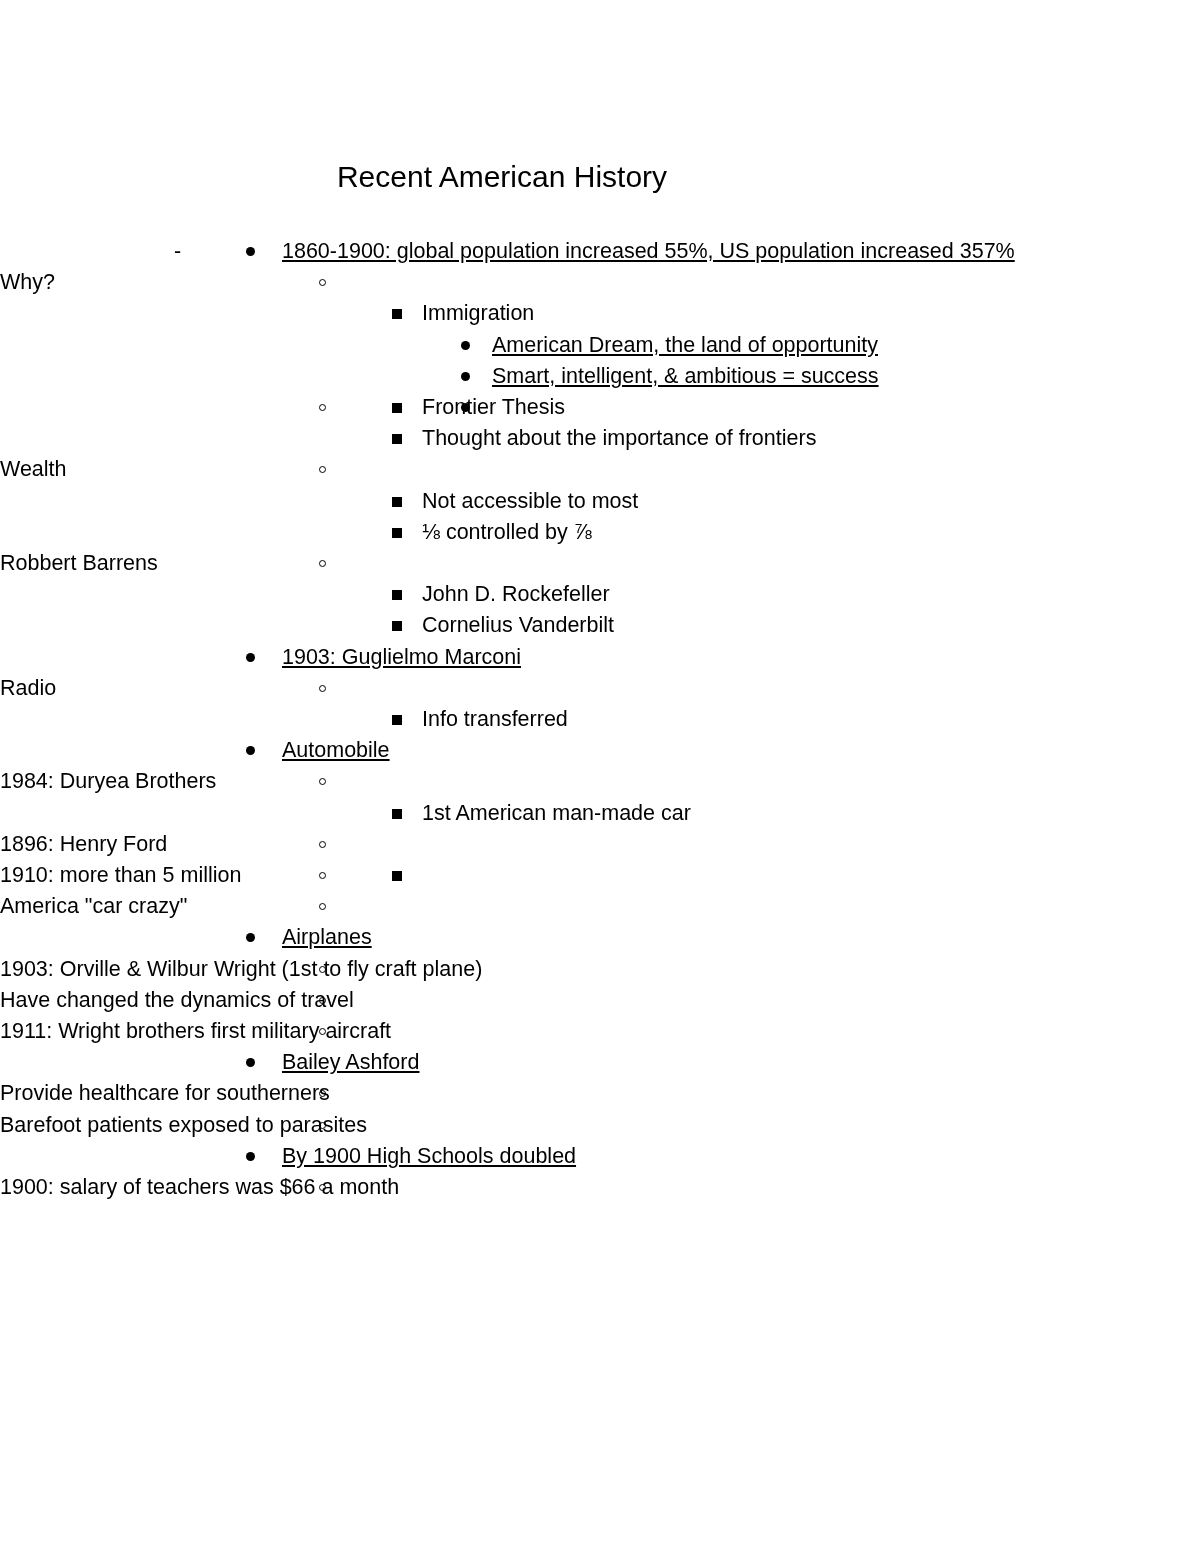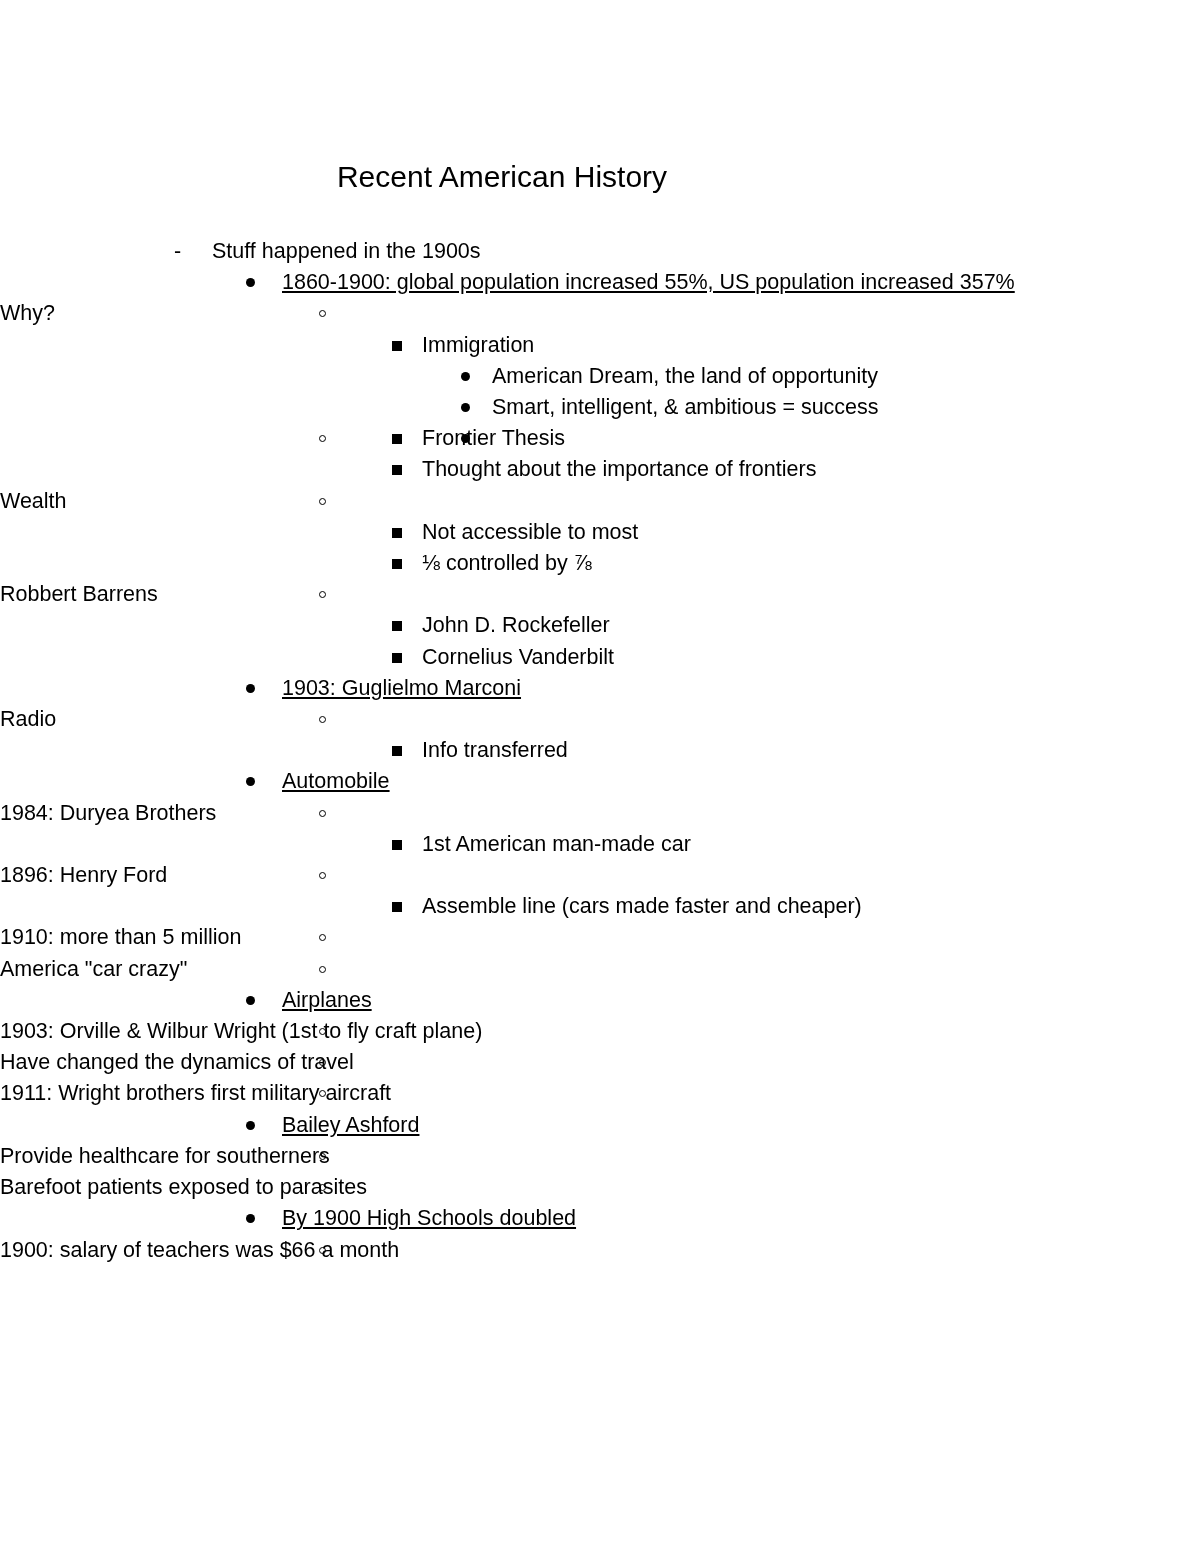--- a/index.html
+++ b/index.html
@@ -90,41 +90,40 @@
   .lv4 { padding-left: 422px; }
   .lv4 > .marker {
     left: 392px;
     top: 11px;
     width: 10px;
     height: 10px;
     background: #000000;
   }
 
   
-  .lv5 { padding-left: 492px; padding-right: 68px; }
+  .lv5 { padding-left: 492px; padding-right: 68px; text-decoration: underline; }
   .lv5 > .marker {
     left: 461px;
     top: 11px;
     width: 9px;
     height: 9px;
     border-radius: 50%;
     background: #000000;
   }
 </style>
 </head>
 <body>
 
 <div class="page">
 
   <h1 class="doc-title">Recent American History</h1>
 
   <div class="outline">
       <div class="row lv1">
         <span class="marker">-</span>
-        <span class="txt">Stuff happened in the 1900s</span>
       </div>
       <div class="row lv2">
         <span class="marker"></span>
         <span class="txt">1860-1900: global population increased 55%, US population increased 357%</span>
       </div>
       <div class="row lv3">
         <span class="marker"></span>
         <span class="txt">Why?</span>
       </div>
       <div class="row lv4">
@@ -200,21 +199,20 @@
       <div class="row lv4">
         <span class="marker"></span>
         <span class="txt">1st American man-made car</span>
       </div>
       <div class="row lv3">
         <span class="marker"></span>
         <span class="txt">1896: Henry Ford</span>
       </div>
       <div class="row lv4">
         <span class="marker"></span>
-        <span class="txt">Assemble line (cars made faster and cheaper)</span>
       </div>
       <div class="row lv3">
         <span class="marker"></span>
         <span class="txt">1910: more than 5 million</span>
       </div>
       <div class="row lv3">
         <span class="marker"></span>
         <span class="txt">America "car crazy"</span>
       </div>
       <div class="row lv2">

